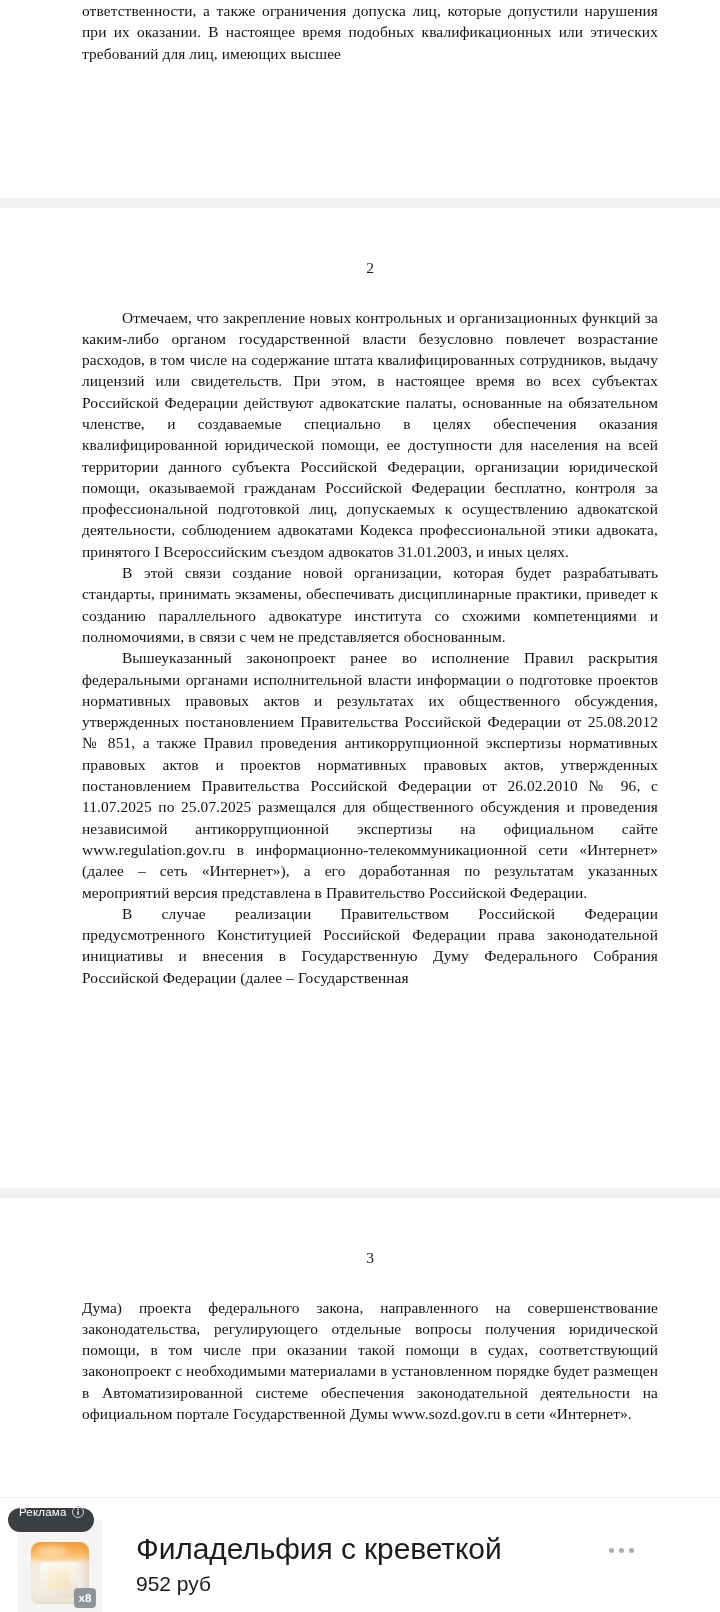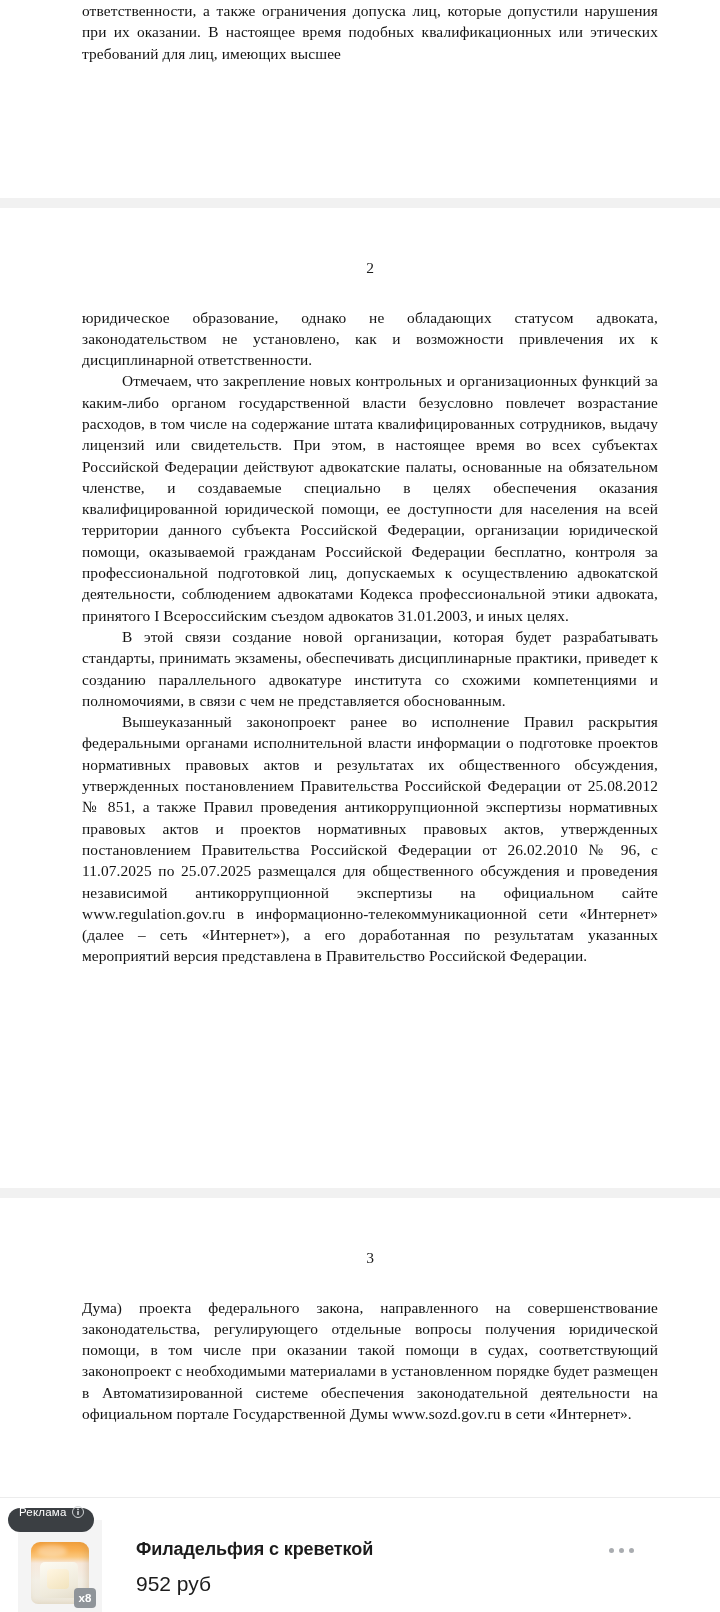--- a/index.html
+++ b/index.html
@@ -171,24 +171,24 @@
     justify-content: center;
     padding: 4px 3px;
     font-family: "Liberation Sans", sans-serif;
   }
   .ad-text {
     margin-left: 34px;
     padding-top: 14px;
     flex: 1 1 auto;
   }
   .ad-title {
-    font-size: 18px;
+    font-size: 30px;
     line-height: 30px;
     color: #1c1c1c;
-    font-weight: bold;
+    font-weight: normal;
     margin: 0;
     letter-spacing: -0.1px;
   }
   .ad-price {
     font-size: 21px;
     line-height: 26px;
     color: #1c1c1c;
     margin: 7px 0 0 0;
   }
   .ad-menu {
@@ -215,24 +215,24 @@
       <p class="para noindent">ответственности, а также ограничения допуска лиц, которые допустили нарушения при их оказании. В настоящее время подобных квалификационных или этических требований для лиц, имеющих высшее</p>
     </div>
   </div>
 
   <div class="page-gap"></div>
 
   <div class="page" style="height:980px;">
     <div class="page-inner" style="padding-top:52px;">
       <div class="page-number">2</div>
       <div style="height:31px;"></div>
-      <p class="para noindent">юридическое образование, однако не обладающих статусом адвоката, законодательством не установлено, как и возможности привлечения их к дисциплинарной ответственности.</p>
       <p class="para indent">Отмечаем, что закрепление новых контрольных и организационных функций за каким-либо органом государственной власти безусловно повлечет возрастание расходов, в том числе на содержание штата квалифицированных сотрудников, выдачу лицензий или свидетельств. При этом, в настоящее время во всех субъектах Российской Федерации действуют адвокатские палаты, основанные на обязательном членстве, и создаваемые специально в целях обеспечения оказания квалифицированной юридической помощи, ее доступности для населения на всей территории данного субъекта Российской Федерации, организации юридической помощи, оказываемой гражданам Российской Федерации бесплатно, контроля за профессиональной подготовкой лиц, допускаемых к осуществлению адвокатской деятельности, соблюдением адвокатами Кодекса профессиональной этики адвоката, принятого I Всероссийским съездом адвокатов 31.01.2003, и иных целях.</p>
       <p class="para indent">В этой связи создание новой организации, которая будет разрабатывать стандарты, принимать экзамены, обеспечивать дисциплинарные практики, приведет к созданию параллельного адвокатуре института со схожими компетенциями и полномочиями, в связи с чем не представляется обоснованным.</p>
       <p class="para indent">Вышеуказанный законопроект ранее во исполнение Правил раскрытия федеральными органами исполнительной власти информации о подготовке проектов нормативных правовых актов и результатах их общественного обсуждения, утвержденных постановлением Правительства Российской Федерации от 25.08.2012 № 851, а также Правил проведения антикоррупционной экспертизы нормативных правовых актов и проектов нормативных правовых актов, утвержденных постановлением Правительства Российской Федерации от 26.02.2010 № 96, с 11.07.2025 по 25.07.2025 размещался для общественного обсуждения и проведения независимой антикоррупционной экспертизы на официальном сайте www.regulation.gov.ru в информационно-телекоммуникационной сети «Интернет» (далее – сеть «Интернет»), а его доработанная по результатам указанных мероприятий версия представлена в Правительство Российской Федерации.</p>
+      <p class="para indent">В случае реализации Правительством Российской Федерации предусмотренного Конституцией Российской Федерации права законодательной инициативы и внесения в Государственную Думу Федерального Собрания Российской Федерации (далее – Государственная</p>
     </div>
   </div>
 
   <div class="page-gap"></div>
 
   <div class="page" style="height:299px;">
     <div class="page-inner" style="padding-top:52px;">
       <div class="page-number">3</div>
       <div style="height:31px;"></div>
       <p class="para noindent">Дума) проекта федерального закона, направленного на совершенствование законодательства, регулирующего отдельные вопросы получения юридической помощи, в том числе при оказании такой помощи в судах, соответствующий законопроект с необходимыми материалами в установленном порядке будет размещен в Автоматизированной системе обеспечения законодательной деятельности на официальном портале Государственной Думы www.sozd.gov.ru в сети «Интернет».</p>

